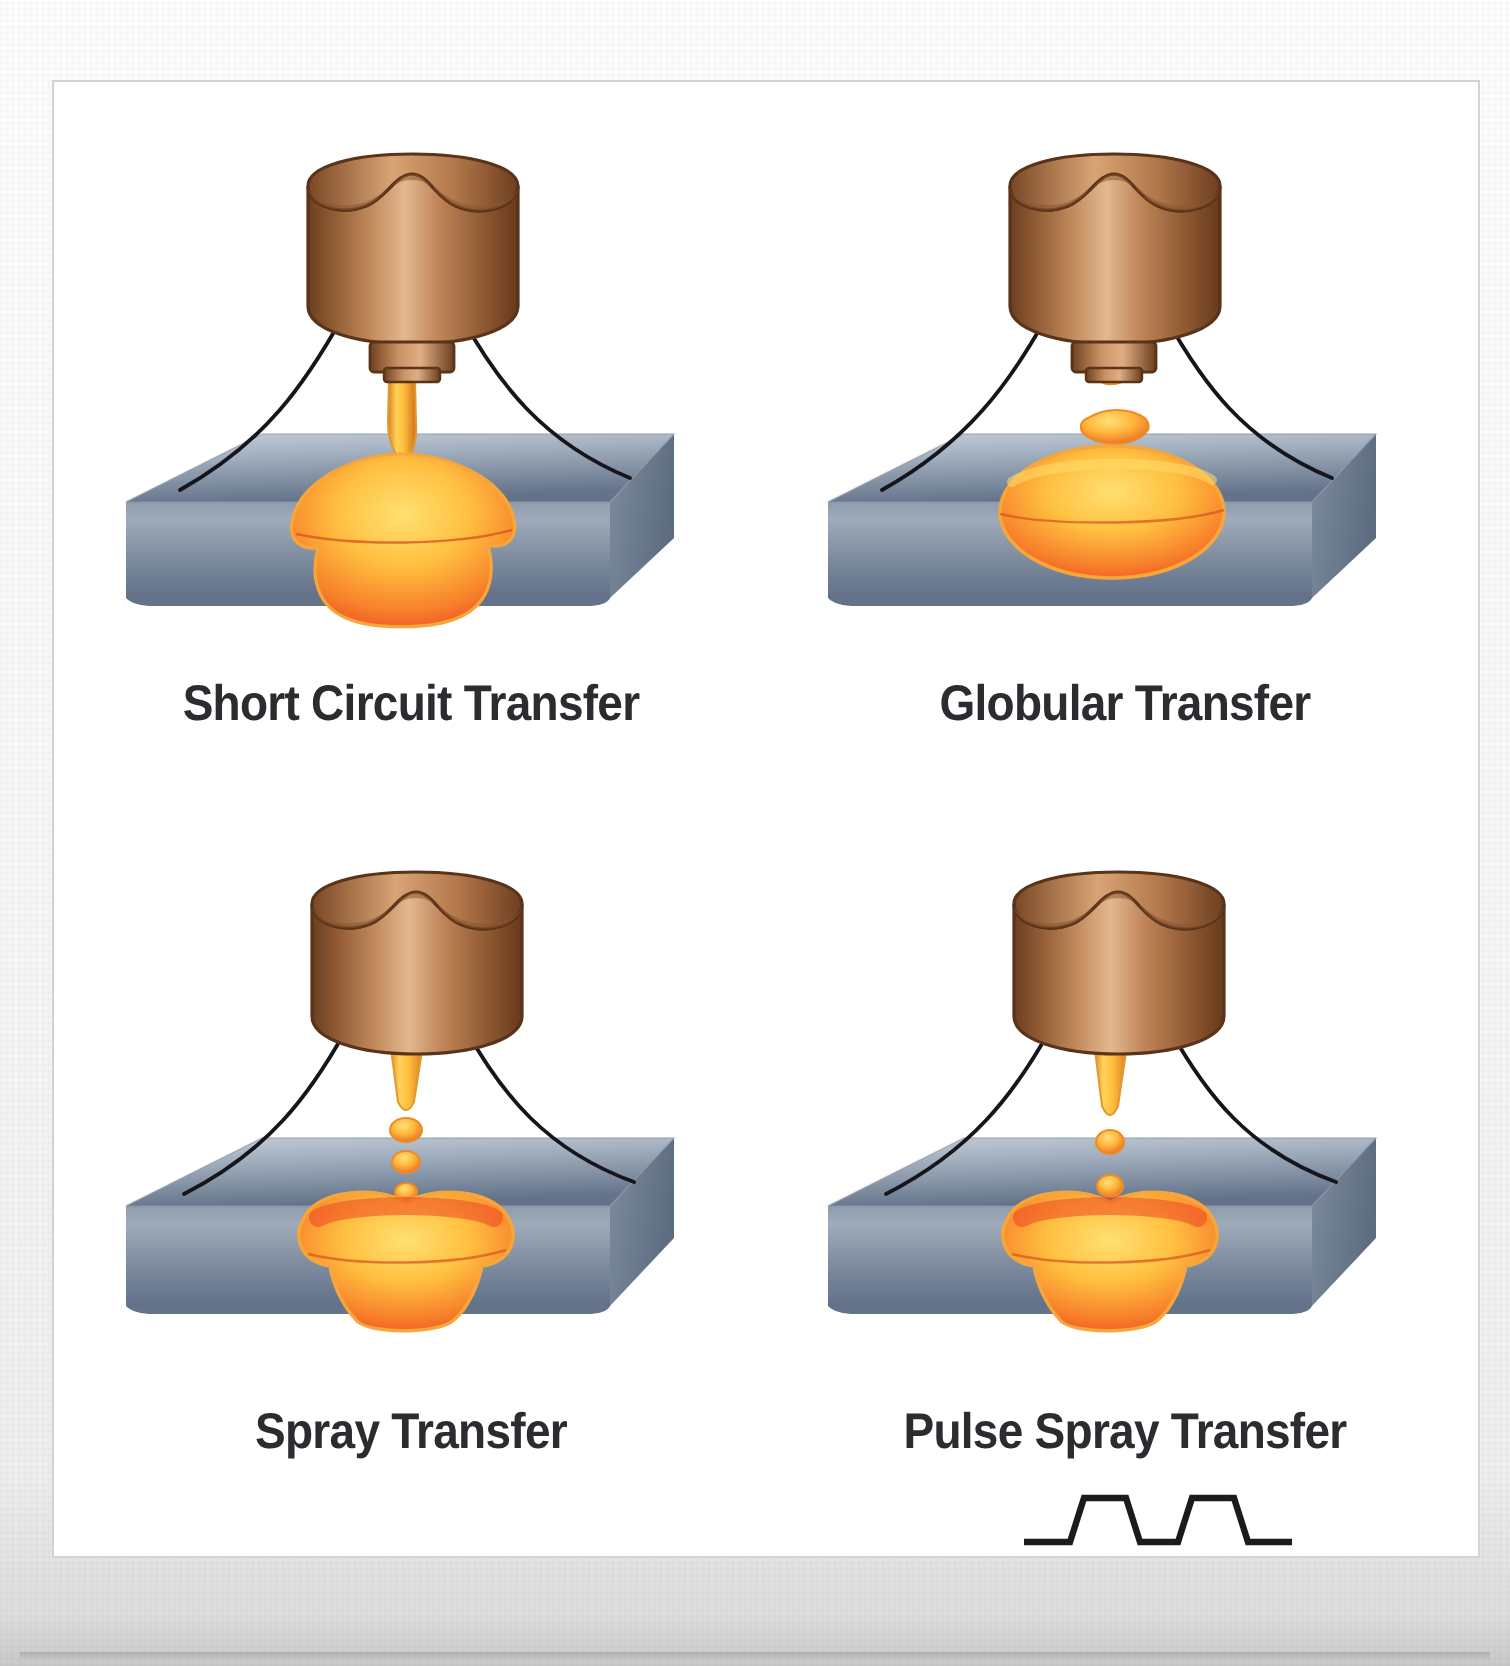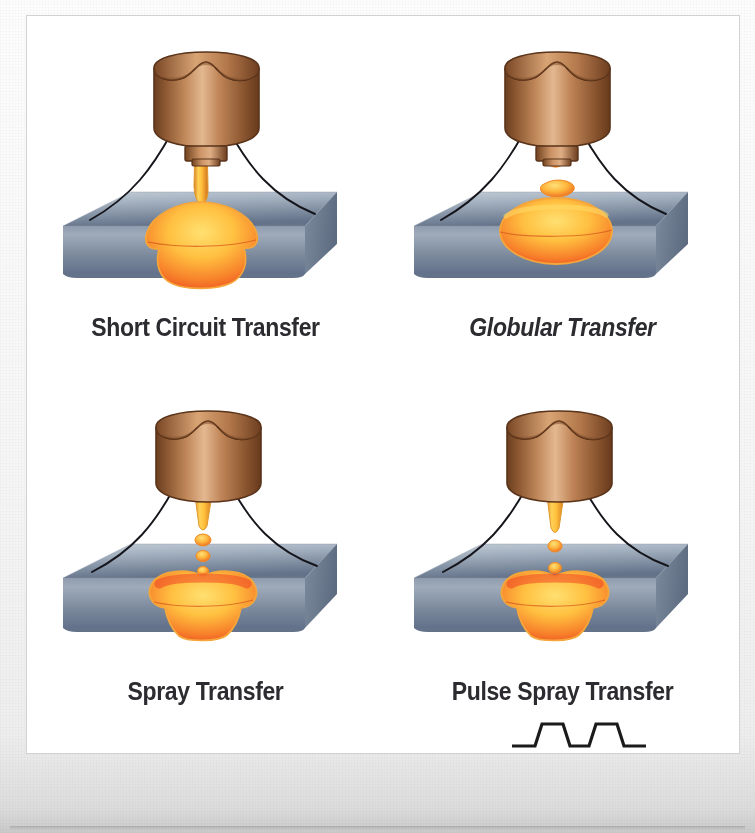--- a/index.html
+++ b/index.html
@@ -24,21 +24,21 @@
       repeating-linear-gradient(90deg,rgba(0,0,0,.015) 0 1px,rgba(255,255,255,0) 1px 3px);
     pointer-events:none;
   }
   #shadowline{
     position:absolute;left:10px;top:826px;width:735px;height:4px;
     background:linear-gradient(180deg,rgba(150,150,150,.55),rgba(150,150,150,0));
   }
 
   
   #card{
-    position:absolute;left:26px;top:15px;width:714px;height:739px;
+    position:absolute;left:26px;top:40px;width:714px;height:739px;
     background:#ffffff;
     border:1px solid #d2d2d2;
     box-sizing:border-box;
   }
 
   
   .panel{position:absolute;}
   .panel-figure{position:absolute;left:0;top:0;}
   .panel-label{
     position:absolute;left:0;width:100%;
@@ -177,21 +177,21 @@
                    C218,260 221,246 217,232
                    C228,233 233,227 229,215
                    C222,197 196,186 174,186 Z" fill="url(#poolRad)" stroke="#f5a73b" stroke-width="1.6"></path>
           <path d="M121,226 C150,232 200,232 229,224" fill="none" stroke="#d4541c" stroke-width="1.2" opacity=".75"></path>
         </g>
       </svg>
 
       <div class="panel-label" style="top:297px;">Short Circuit Transfer</div>
     </div>
 
-    <div class="panel" style="left:357px;top:0px;width:357px;height:350px;font-style:italic;">
+    <div class="panel" style="left:357px;top:0px;width:357px;height:350px;">
 
       <svg class="panel-figure" width="357" height="290" viewBox="0 0 357 290">
 
         <g>
           <polygon points="30,210 98,176 304,176 272,210" fill="url(#plateTop)"></polygon>
           <polygon points="30,210 272,210 272,258 30,258" fill="url(#plateFront)"></polygon>
           <polygon points="272,210 304,176 304,228 272,258" fill="url(#plateSide)"></polygon>
           <path d="M30,258 Q34,262 44,262 L260,262 Q270,262 272,258 Z" fill="#64738a"></path>
           <polygon points="30,210 98,176 304,176 272,210" fill="none" stroke="#8b98a9" stroke-width="0.7" opacity=".6"></polygon>
         </g>

